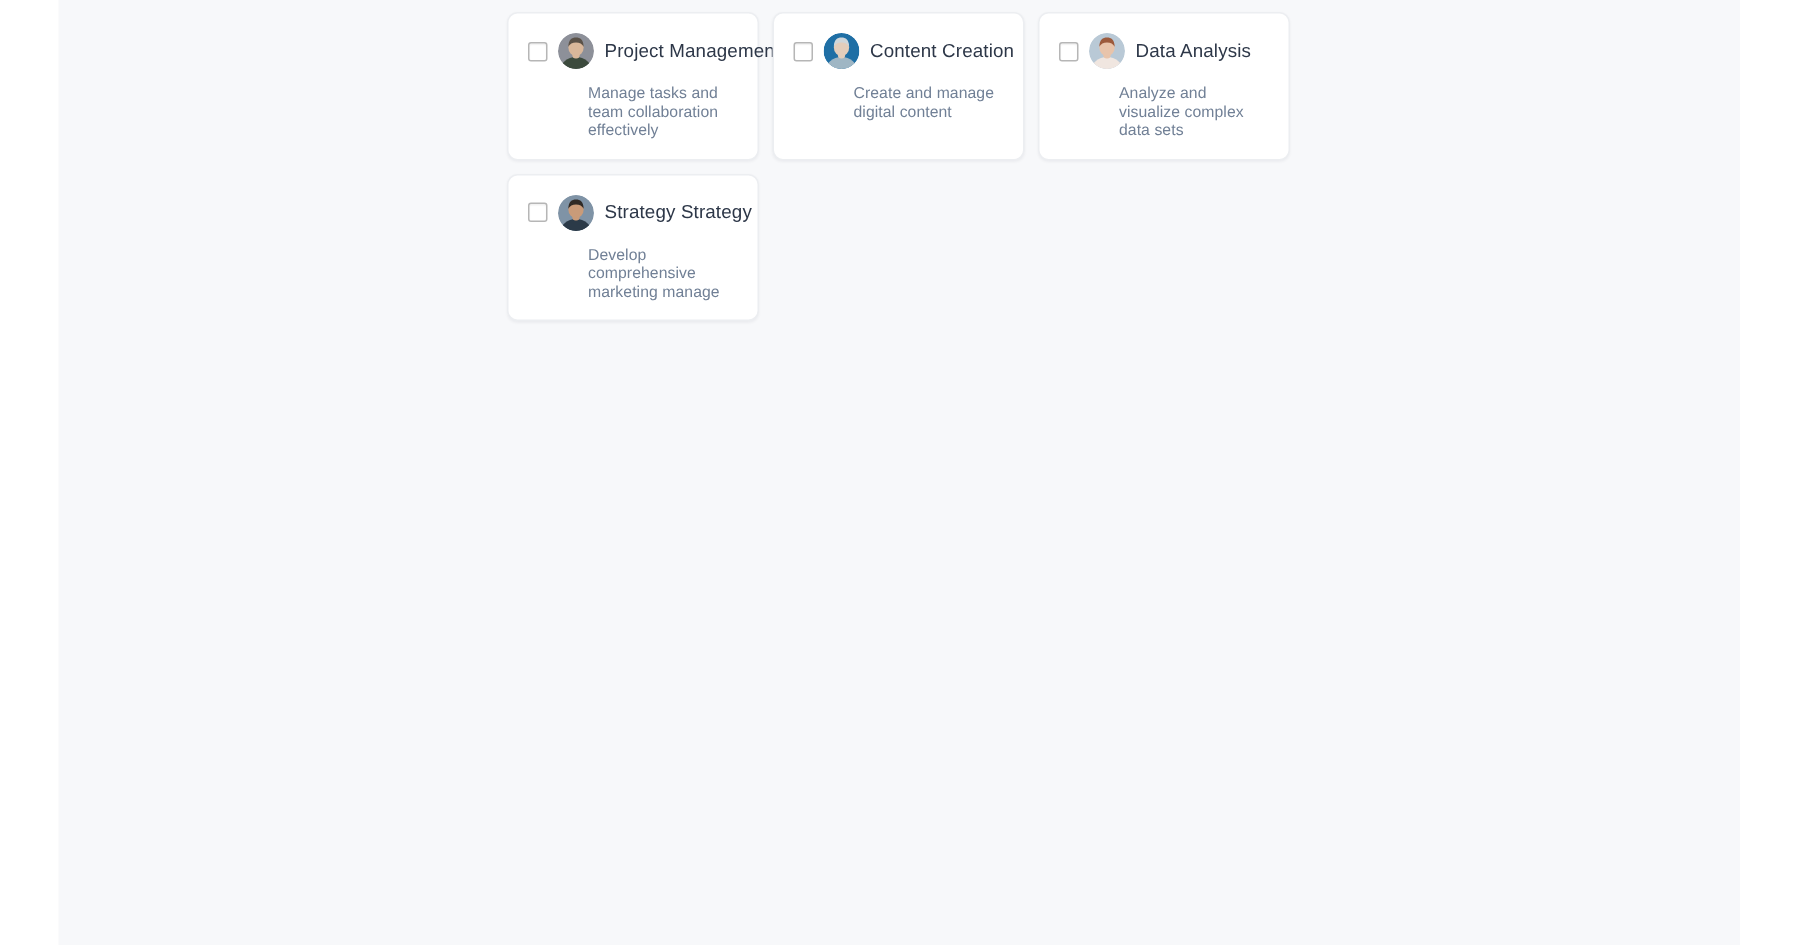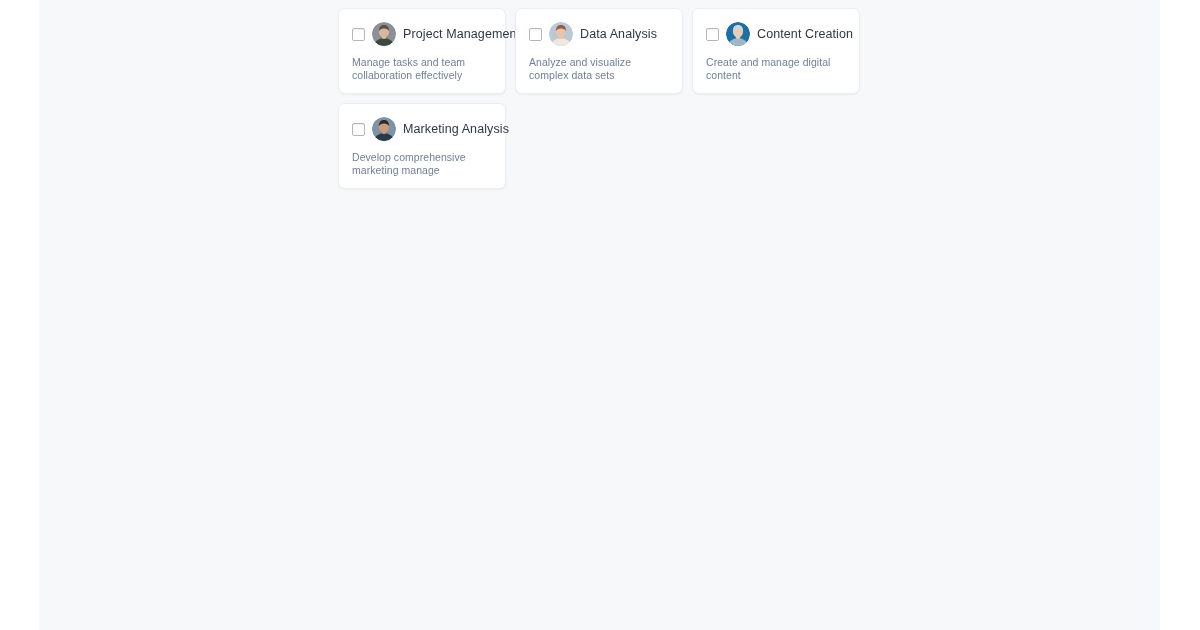--- a/index.html
+++ b/index.html
@@ -90,20 +90,21 @@
     letter-spacing: 0.1px;
     white-space: nowrap;
   }
 
   .card-desc {
     margin-top: 10px;
     font-size: 10.5px;
     line-height: 12.5px;
     color: #718096;
     letter-spacing: 0.05px;
+    margin-left: 40px;
   }
 </style>
 </head>
 <body>
 
 <div id="page">
   <div id="content-canvas">
     <div id="card-grid">
         <div class="option-card">
           <div class="card-head">
@@ -127,20 +128,43 @@
             <span class="card-title">Project Management</span>
           </div>
           <div class="card-desc">Manage tasks and team collaboration effectively</div>
         </div>
         <div class="option-card">
           <div class="card-head">
             <input type="checkbox" class="card-checkbox" style="">
             <span class="avatar">
               <svg viewBox="0 0 24 24" xmlns="http://www.w3.org/2000/svg">
                 <defs>
+                  <clipPath id="clip1">
+                    <circle cx="12" cy="12" r="12"></circle>
+                  </clipPath>
+                </defs>
+                <g clip-path="url(#clip1)">
+                  <rect x="0" y="0" width="24" height="24" fill="#1f6fa5"></rect>
+                  <ellipse cx="12" cy="25" rx="10.5" ry="9" fill="#9fb6c4"></ellipse>
+                  <rect x="9.6" y="12.4" width="4.8" height="4.6" rx="2.2" fill="#e3cdbb"></rect>
+                  <ellipse cx="12" cy="9.6" rx="5.1" ry="5.7" fill="#e3cdbb"></ellipse>
+                  <path d="M6.9 9.2 C6.9 4.6 9.2 3 12 3 C14.8 3 17.1 4.6 17.1 9.2 C16.2 7.4 14.4 6.4 12 6.4 C9.6 6.4 7.8 7.4 6.9 9.2 Z" fill="#cfd6da"></path>
+                </g>
+              </svg>
+            </span>
+            <span class="card-title">Content Creation</span>
+          </div>
+          <div class="card-desc">Create and manage digital content</div>
+        </div>
+        <div class="option-card">
+          <div class="card-head">
+            <input type="checkbox" class="card-checkbox" style="">
+            <span class="avatar">
+              <svg viewBox="0 0 24 24" xmlns="http://www.w3.org/2000/svg">
+                <defs>
                   <clipPath id="clip2">
                     <circle cx="12" cy="12" r="12"></circle>
                   </clipPath>
                 </defs>
                 <g clip-path="url(#clip2)">
                   <rect x="0" y="0" width="24" height="24" fill="#b9c9d6"></rect>
                   <ellipse cx="12" cy="25" rx="10.5" ry="9" fill="#f0e6e0"></ellipse>
                   <rect x="9.6" y="12.4" width="4.8" height="4.6" rx="2.2" fill="#e8c4ab"></rect>
                   <ellipse cx="12" cy="9.6" rx="5.1" ry="5.7" fill="#e8c4ab"></ellipse>
                   <path d="M6.9 9.2 C6.9 4.6 9.2 3 12 3 C14.8 3 17.1 4.6 17.1 9.2 C16.2 7.4 14.4 6.4 12 6.4 C9.6 6.4 7.8 7.4 6.9 9.2 Z" fill="#9c5a3c"></path>
@@ -150,55 +174,32 @@
             <span class="card-title">Data Analysis</span>
           </div>
           <div class="card-desc">Analyze and visualize complex data sets</div>
         </div>
         <div class="option-card">
           <div class="card-head">
             <input type="checkbox" class="card-checkbox" style="">
             <span class="avatar">
               <svg viewBox="0 0 24 24" xmlns="http://www.w3.org/2000/svg">
                 <defs>
-                  <clipPath id="clip1">
-                    <circle cx="12" cy="12" r="12"></circle>
-                  </clipPath>
-                </defs>
-                <g clip-path="url(#clip1)">
-                  <rect x="0" y="0" width="24" height="24" fill="#1f6fa5"></rect>
-                  <ellipse cx="12" cy="25" rx="10.5" ry="9" fill="#9fb6c4"></ellipse>
-                  <rect x="9.6" y="12.4" width="4.8" height="4.6" rx="2.2" fill="#e3cdbb"></rect>
-                  <ellipse cx="12" cy="9.6" rx="5.1" ry="5.7" fill="#e3cdbb"></ellipse>
-                  <path d="M6.9 9.2 C6.9 4.6 9.2 3 12 3 C14.8 3 17.1 4.6 17.1 9.2 C16.2 7.4 14.4 6.4 12 6.4 C9.6 6.4 7.8 7.4 6.9 9.2 Z" fill="#cfd6da"></path>
-                </g>
-              </svg>
-            </span>
-            <span class="card-title">Content Creation</span>
-          </div>
-          <div class="card-desc">Create and manage digital content</div>
-        </div>
-        <div class="option-card">
-          <div class="card-head">
-            <input type="checkbox" class="card-checkbox" style="">
-            <span class="avatar">
-              <svg viewBox="0 0 24 24" xmlns="http://www.w3.org/2000/svg">
-                <defs>
                   <clipPath id="clip3">
                     <circle cx="12" cy="12" r="12"></circle>
                   </clipPath>
                 </defs>
                 <g clip-path="url(#clip3)">
                   <rect x="0" y="0" width="24" height="24" fill="#7f93a6"></rect>
                   <ellipse cx="12" cy="25" rx="10.5" ry="9" fill="#2b3a48"></ellipse>
                   <rect x="9.6" y="12.4" width="4.8" height="4.6" rx="2.2" fill="#c99b79"></rect>
                   <ellipse cx="12" cy="9.6" rx="5.1" ry="5.7" fill="#c99b79"></ellipse>
                   <path d="M6.9 9.2 C6.9 4.6 9.2 3 12 3 C14.8 3 17.1 4.6 17.1 9.2 C16.2 7.4 14.4 6.4 12 6.4 C9.6 6.4 7.8 7.4 6.9 9.2 Z" fill="#2f2a26"></path>
                 </g>
               </svg>
             </span>
-            <span class="card-title">Marketing Analysis</span>
+            <span class="card-title">Strategy Strategy</span>
           </div>
           <div class="card-desc">Develop comprehensive marketing manage</div>
         </div>
       </div>
   </div>
 </div>
 
 </body></html>

